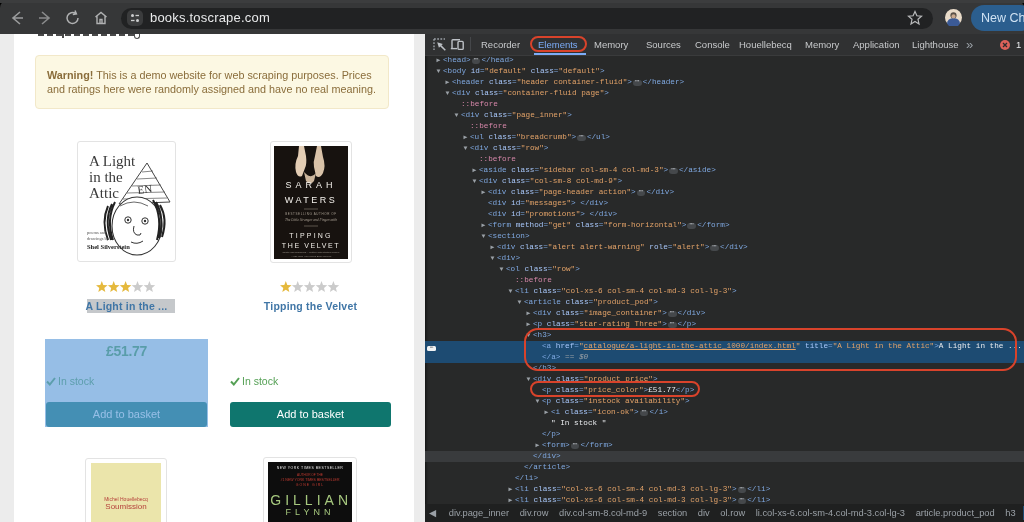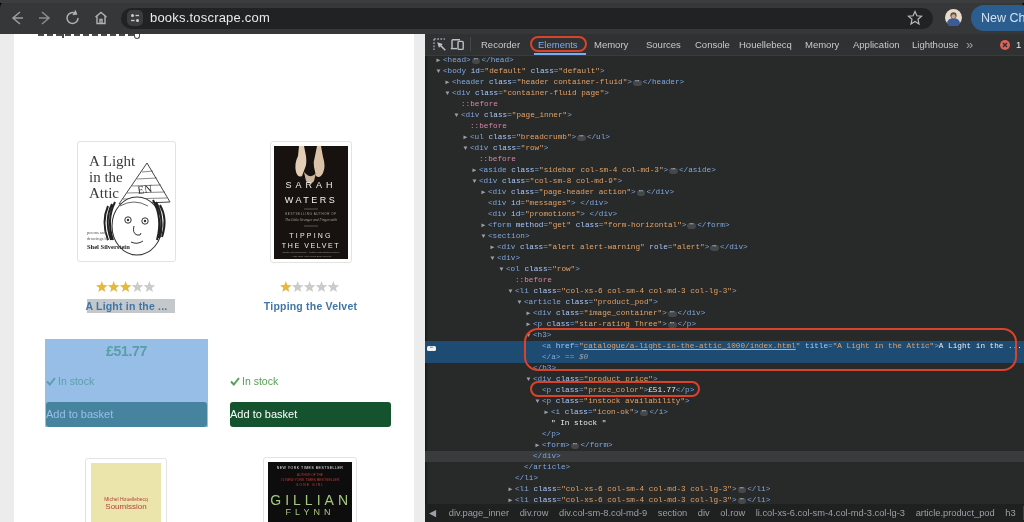--- a/index.html
+++ b/index.html
@@ -18,22 +18,22 @@
   #newchrome span{position:absolute;left:10px;top:6px;color:#cfe2f3;font-size:12.5px;white-space:nowrap;}
   
   #page{left:14px;top:34px;width:400px;height:488px;background:#fff;overflow:hidden;}
   #warn{left:21px;top:21px;width:330px;height:29px;background:#fcf8e3;border:1px solid #f2e8c9;
         border-radius:4px;color:#8a6d3b;font-size:10.8px;line-height:14px;padding:11.5px 11px;white-space:nowrap;}
   .cover{position:absolute;border:1px solid #e3e3e3;border-radius:3px;background:#fff;overflow:hidden;}
   .stars{position:absolute;}
   .tlink{position:absolute;width:161px;text-align:center;color:#4076a6;font-size:10.5px;font-weight:700;letter-spacing:.2px;white-space:nowrap;}
   .price{position:absolute;width:161px;text-align:center;color:#4d9e4d;font-size:14px;font-weight:700;letter-spacing:-.3px;white-space:nowrap;}
   .stock{position:absolute;width:161px;text-align:left;color:#55a055;font-size:10.5px;white-space:nowrap;}
-  .btn{position:absolute;width:161px;height:25px;background:#14532d;border-radius:3px;
-       color:#fff;font-size:11px;line-height:25px;}
+  .btn{position:absolute;width:161px;height:25px;background:#0f766e;border-radius:3px;
+       color:#fff;font-size:11px;text-align:center;line-height:25px;}
   
   #ovl{left:31px;top:305px;width:163px;height:88px;background:rgba(96,157,217,0.66);}
   #thl{left:73px;top:265px;width:88px;height:14px;background:#c5c8cb;}
   #tip{left:32px;top:280.5px;width:155px;height:19.5px;background:#fff;border-radius:4px;
        box-shadow:0 1px 3px rgba(0,0,0,.35);font-size:9.5px;}
   #tip .tri{position:absolute;left:7px;top:19px;width:0;height:0;
        border-left:5px solid transparent;border-right:5px solid transparent;border-top:7px solid #fff;}
   
   #dt{left:425px;top:34px;width:599px;height:488px;background:#282929;overflow:hidden;
       font-family:"Liberation Mono",monospace;box-shadow:inset 3px 0 3px -2px rgba(0,0,0,.6);}
@@ -91,20 +91,21 @@
     </svg>
     <div class="abs" id="newchrome">
       <span>New Chro</span>
     </div>
   </div>
 
   <div class="abs" id="page">
     <div class="abs" style="left:24px;top:0;width:96px;height:2.5px;background:repeating-linear-gradient(90deg,#4a4a4a 0 6px,rgba(0,0,0,0) 6px 9px);height:2px;"></div>
     <div class="abs" style="left:48px;top:0;width:2px;height:4px;background:#4a4a4a;"></div>
     <div class="abs" style="left:120px;top:0;width:6px;height:5px;border:1.2px solid #4a4a4a;border-top:none;border-radius:0 0 3px 3px;box-sizing:border-box;"></div>
+    <div class="abs" id="warn"><b>Warning!</b> This is a demo website for web scraping purposes. Prices<br>and ratings here were randomly assigned and have no real meaning.</div>
 
     <div class="cover" style="left:63px;top:107px;width:97px;height:119px;">
       <svg width="97" height="119" viewBox="0 0 97 119">
         <text x="11" y="24" font-family="Liberation Serif,serif" font-size="15" fill="#3a3a3a">A Light</text>
         <text x="11" y="40" font-family="Liberation Serif,serif" font-size="15" fill="#3a3a3a">in the</text>
         <text x="11" y="56" font-family="Liberation Serif,serif" font-size="15" fill="#3a3a3a">Attic</text>
         <path d="M69 21 L41 62 L92 60 Z" fill="#fff" stroke="#444" stroke-width="1"></path>
         <path d="M45 57 L89 56 M49 51 L87 50 M54 44 L83 43 M59 37 L79 36 M64 30 L75 29" stroke="#555" stroke-width="0.7"></path>
         <text x="60" y="52" font-family="Liberation Serif,serif" font-size="11" fill="#333" transform="rotate(-8 60 52)">EN</text>
         <ellipse cx="59" cy="84" rx="25" ry="29" fill="#fff" stroke="#333" stroke-width="1.1"></ellipse>

